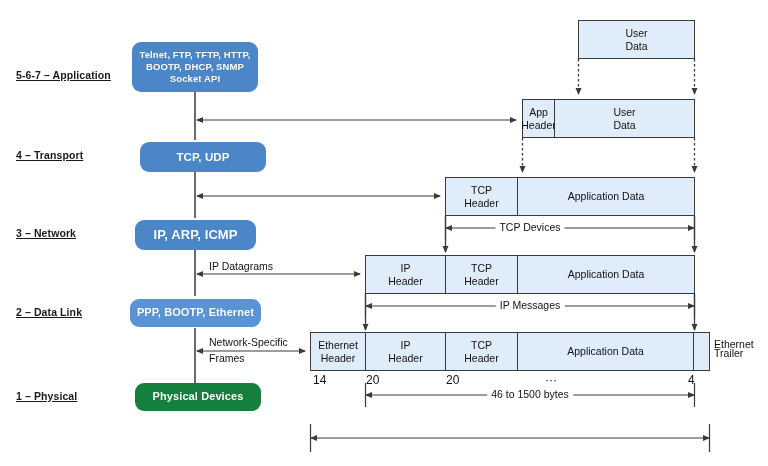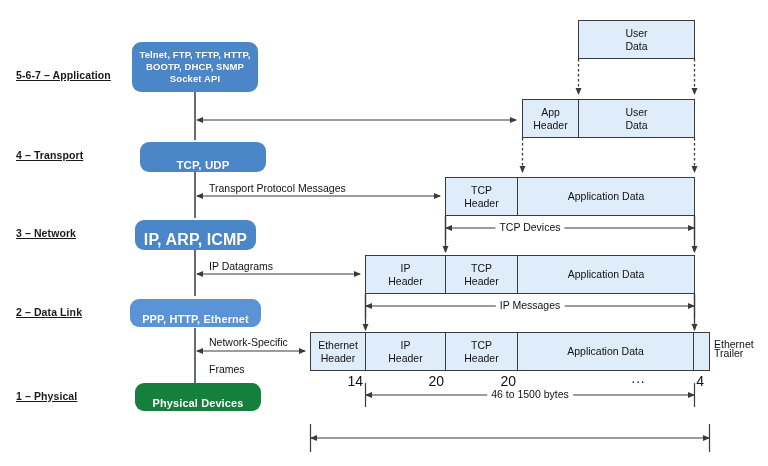--- a/index.html
+++ b/index.html
@@ -11,21 +11,21 @@
   #stage{position:absolute;left:0;top:0;width:768px;height:466px;}
 
   
   .layer-label{
     position:absolute;font-size:10.5px;font-weight:bold;color:#1a1a1a;
     white-space:nowrap;letter-spacing:.1px;text-decoration:underline;
   }
 
   
   .proto-box{
-    position:absolute;display:flex;align-items:flex-end;justify-content:center;
+    position:absolute;display:flex;align-items:center;justify-content:center;
     border-radius:9px;color:#ffffff;font-weight:bold;text-align:center;
     line-height:1.25;letter-spacing:.1px;
     text-shadow:0 0 1px rgba(0,0,0,.18);
   }
   .proto-box span{display:block;width:100%;}
 
   
   .drow{position:absolute;display:flex;box-sizing:border-box;
         border:1.4px solid #3a3a3a;background:#dfecfa;}
   .dcell{
@@ -43,21 +43,21 @@
 
   .arrow-label{
     position:absolute;font-size:10.5px;color:#111;background:#ffffff;
     padding:0 3px;line-height:1.2;white-space:nowrap;
   }
   .measure-label{
     position:absolute;font-size:10.5px;color:#111;background:#ffffff;
     padding:0 4px;line-height:1.2;white-space:nowrap;
   }
   .bytecount{
-    position:absolute;font-size:14px;color:#111;text-align:right;white-space:nowrap;
+    position:absolute;font-size:12px;color:#111;text-align:left;white-space:nowrap;
   }
 </style>
 </head>
 <body>
 
 <div id="stage">
 
   <svg class="overlay" viewBox="0 0 768 466" xmlns="http://www.w3.org/2000/svg">
     <defs>
       <marker id="ah" markerWidth="7" markerHeight="7" refX="6" refY="3" orient="auto" markerUnits="userSpaceOnUse">
@@ -135,46 +135,45 @@
   <div class="proto-box" style="left:132px;top:42px;width:126px;height:50px;background:#4a86c8;font-size:9.5px;flex-direction:column;">
     <span>Telnet, FTP, TFTP, HTTP,</span>
     <span>BOOTP, DHCP, SNMP</span>
     <span>Socket API</span>
   </div>
 
   <div class="proto-box" style="left:140px;top:142px;width:126px;height:30px;background:#4a86c8;font-size:11.5px;">
     <span>TCP, UDP</span>
   </div>
 
-  <div class="proto-box" style="left:135px;top:220px;width:121px;height:30px;background:#4a86c8;font-size:16px;">
+  <div class="proto-box" style="left:135px;top:220px;width:121px;height:30px;background:#4a86c8;font-size:13px;">
     <span>IP, ARP, ICMP</span>
   </div>
 
   <div class="proto-box" style="left:130px;top:299px;width:131px;height:28px;background:#5a94d6;font-size:11px;">
-    <span>PPP, HTTP, Ethernet</span>
+    <span>PPP, BOOTP, Ethernet</span>
   </div>
 
   <div class="proto-box" style="left:135px;top:383px;width:126px;height:28px;background:#15803d;font-size:11px;">
     <span>Physical Devices</span>
   </div>
 
-  <div class="arrow-label" style="left:206px;top:182px;">Transport Protocol Messages</div>
   <div class="arrow-label" style="left:206px;top:260px;">IP Datagrams</div>
   <div class="arrow-label" style="left:206px;top:336px;">Network-Specific</div>
-  <div class="arrow-label" style="left:206px;top:352px;margin-top:11px;">Frames</div>
+  <div class="arrow-label" style="left:206px;top:352px;">Frames</div>
 
   <div class="drow" style="left:578px;top:20px;width:117px;height:39px;">
     <div class="dcell" style="flex:1;flex-direction:column;">
       <div>User</div>
       <div>Data</div>
     </div>
   </div>
 
   <div class="drow" style="left:522px;top:99px;width:173px;height:39px;">
-    <div class="dcell" style="width:56px;flex-direction:column;">
+    <div class="dcell" style="width:32px;flex-direction:column;">
       <div>App</div>
       <div>Header</div>
     </div>
     <div class="dcell" style="flex:1;flex-direction:column;">
       <div>User</div>
       <div>Data</div>
     </div>
   </div>
 
   <div class="drow" style="left:445px;top:177px;width:250px;height:39px;">

